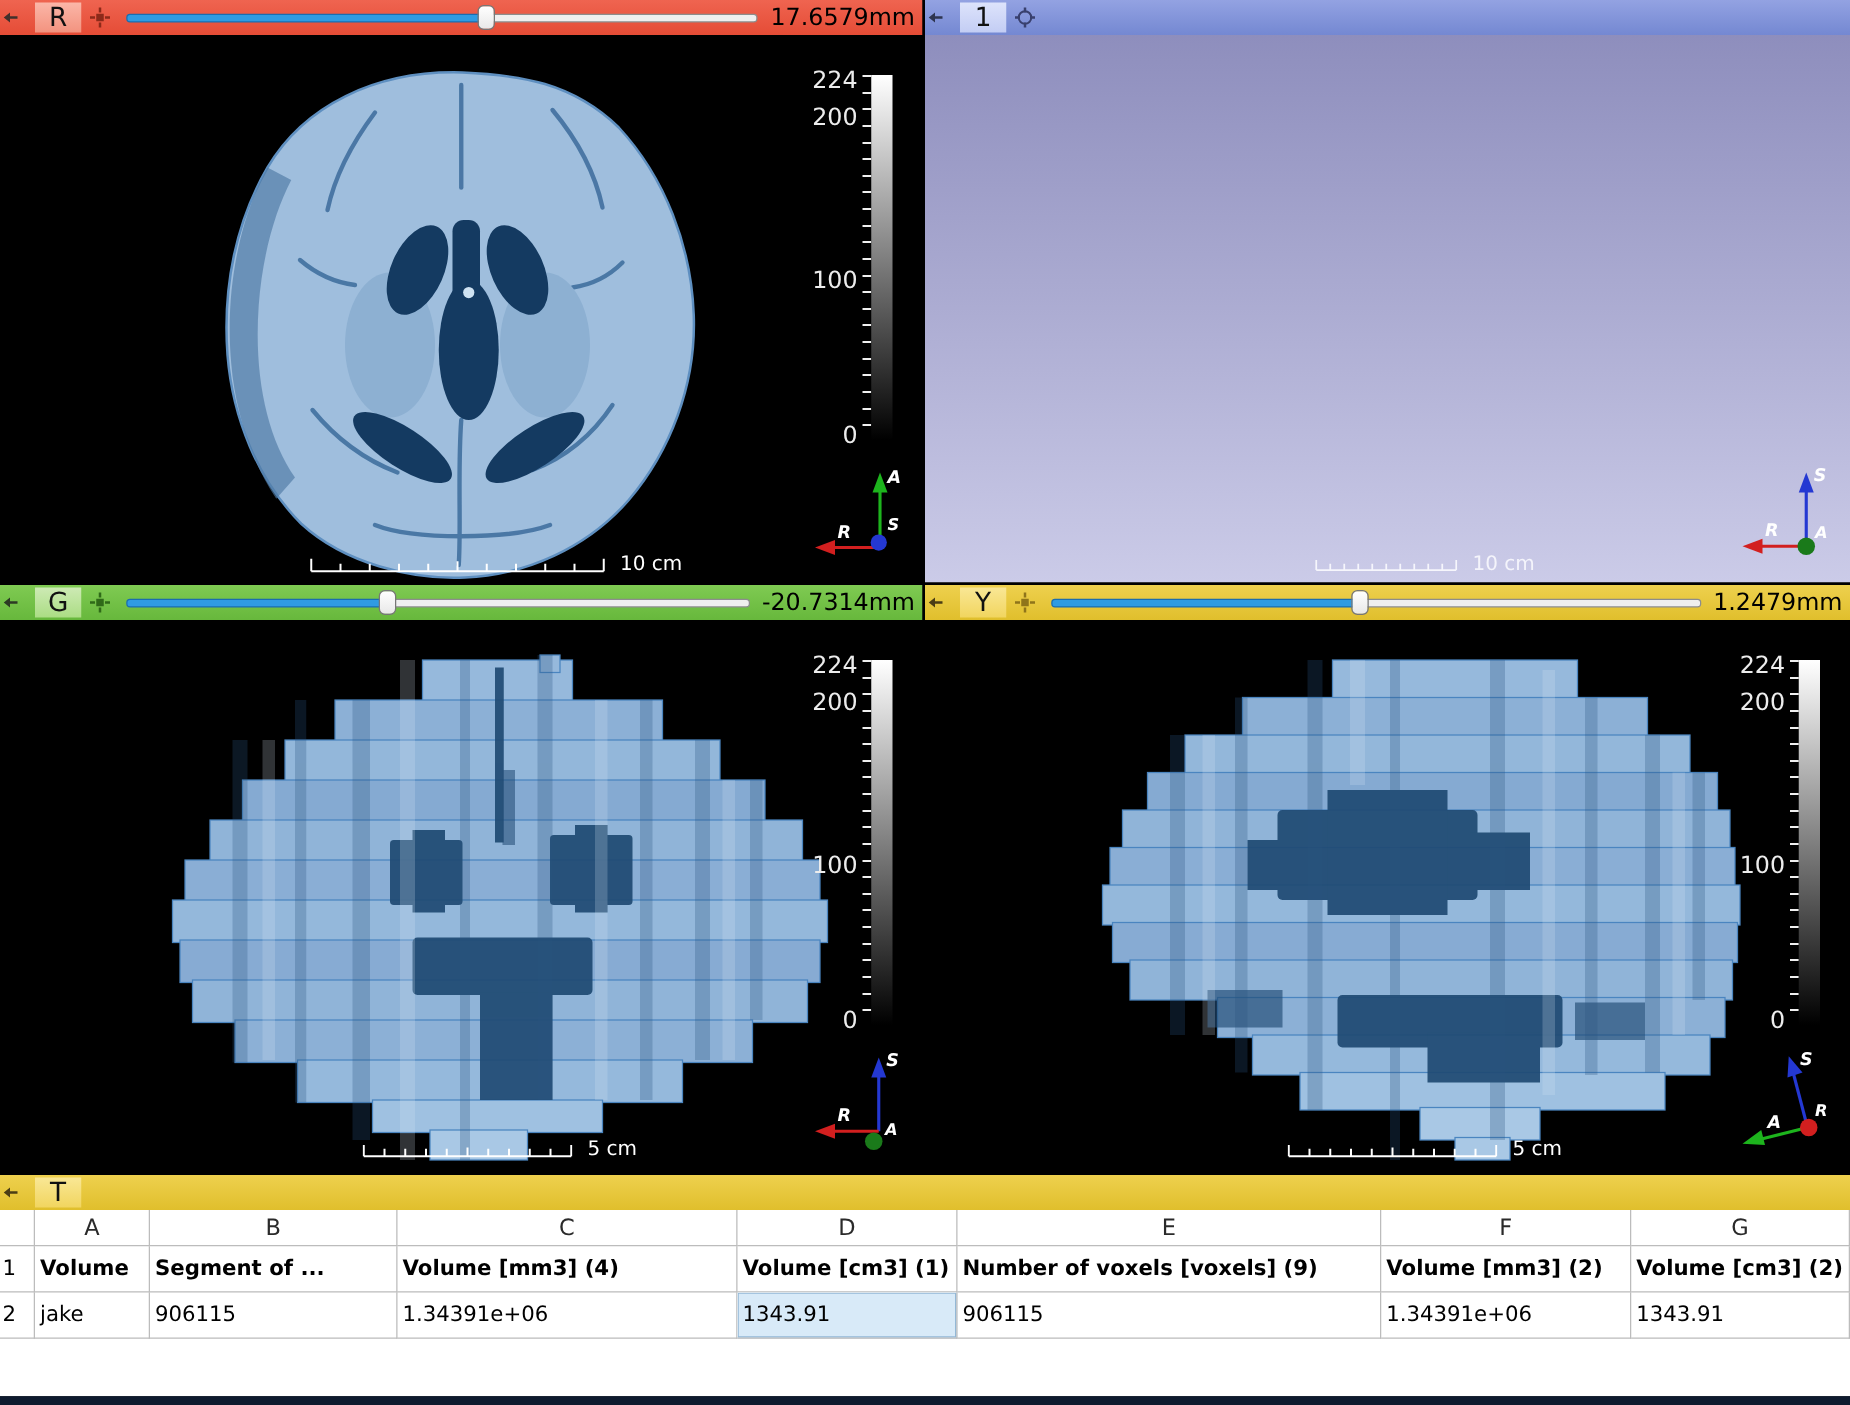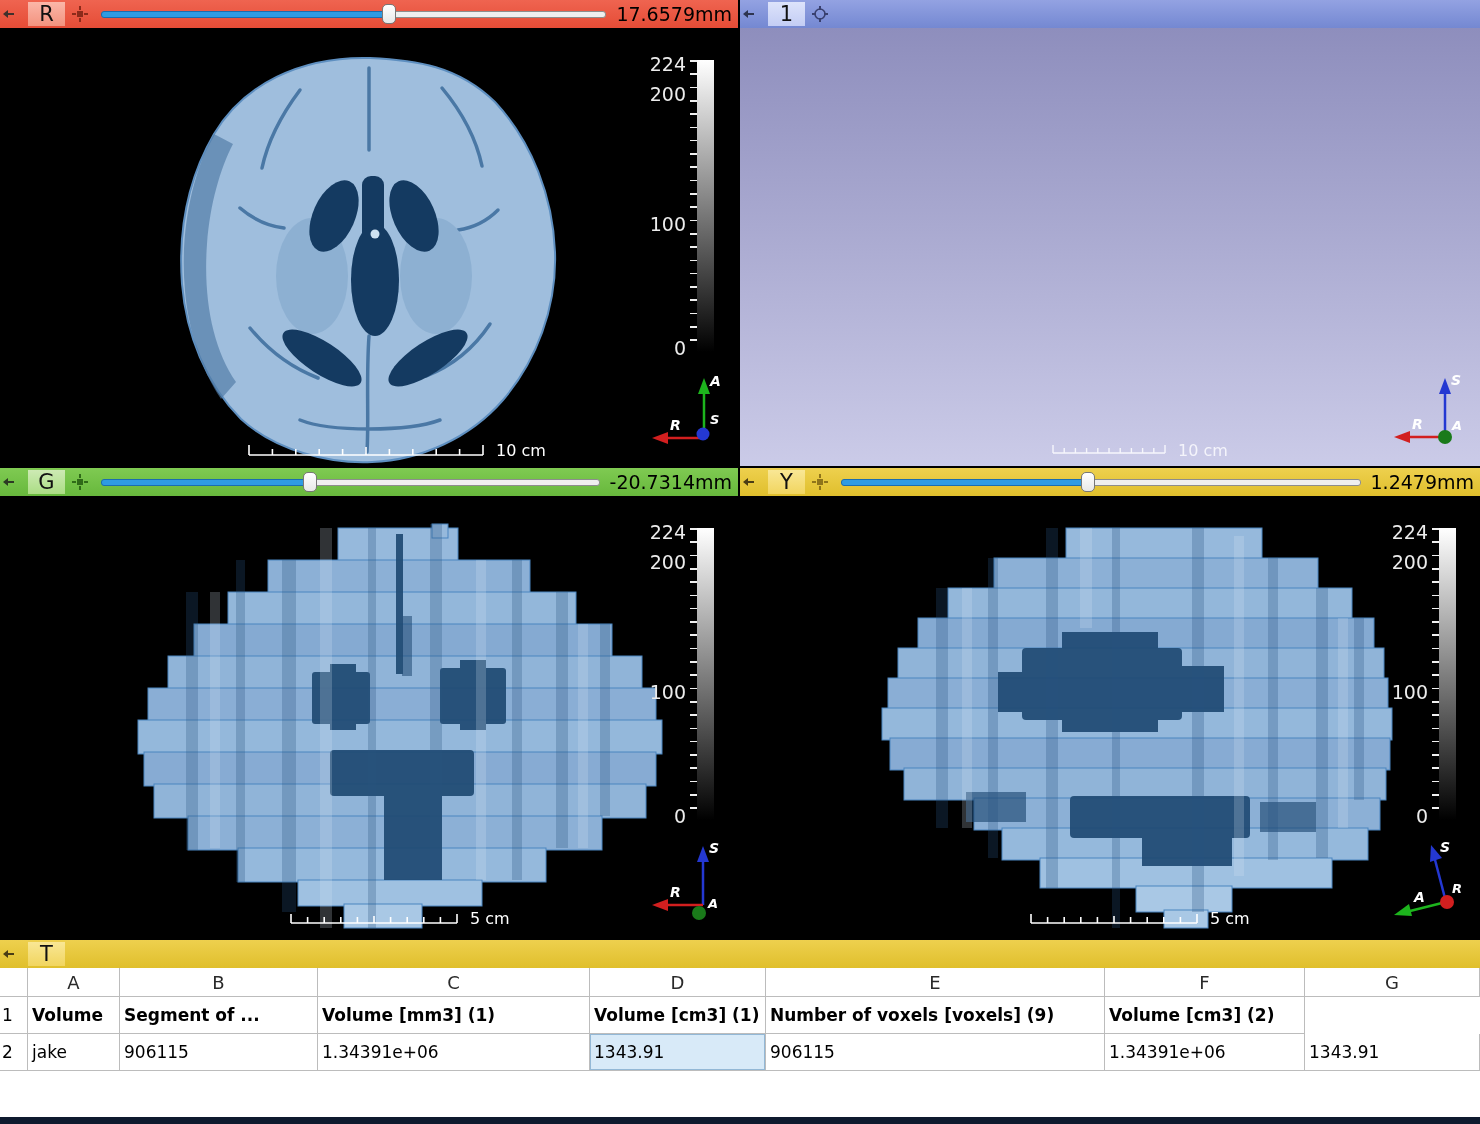--- a/index.html
+++ b/index.html
@@ -39,21 +39,21 @@
   .viewport-3d { background:linear-gradient(#8e8ebd 0%, #a9a9d0 45%, #cbcbe8 100%); }
 
   
   .colorbar { position:absolute; top:32px; right:24px; width:90px; height:292px; }
   .cb-bar { position:absolute; top:0; right:0; width:17px; height:100%; background:linear-gradient(#ffffff,#000000); }
   .cb-ticks { position:absolute; top:0; right:17px; width:7px; height:100%;
               background:repeating-linear-gradient(to bottom,#f0f0f0 0 1.6px,transparent 1.6px 13.3px); }
   .cb-label { position:absolute; right:28px; transform:translateY(-50%); color:#ececec; font-size:19px; font-weight:400; }
 
   
-  .ruler { position:absolute; bottom:6px; display:flex; color:#fff; }
+  .ruler { position:absolute; bottom:6px; display:flex; align-items:center; color:#fff; }
   .ruler svg { display:block; }
   .ruler .ruler-text { font-size:16px; margin-left:12px; }
   .ruler-3d { color:#f4f4fb; }
 
   
   .axes { position:absolute; right:14px; bottom:4px; }
 
   
   #tableview { position:absolute; left:0; top:940px; width:1480px; height:177px; background:#fff; }
   .bar-table { height:28px; }
@@ -436,23 +436,24 @@
         <div>C</div>
         <div>D</div>
         <div>E</div>
         <div>F</div>
         <div>G</div>
       </div>
       <div class="tbl-row tbl-head">
         <div class="rownum">1</div>
         <div>Volume</div>
         <div>Segment of ...</div>
-        <div>Volume [mm3] (1)</div>
+        <div>Volume [mm3] (4)</div>
         <div>Volume [cm3] (1)</div>
         <div>Number of voxels [voxels] (9)</div>
+        <div>Volume [mm3] (2)</div>
         <div>Volume [cm3] (2)</div>
       </div>
       <div class="tbl-row tbl-data">
         <div class="rownum">2</div>
         <div>jake</div>
         <div>906115</div>
         <div>1.34391e+06</div>
         <div class="cell-selected">1343.91</div>
         <div>906115</div>
         <div>1.34391e+06</div>

